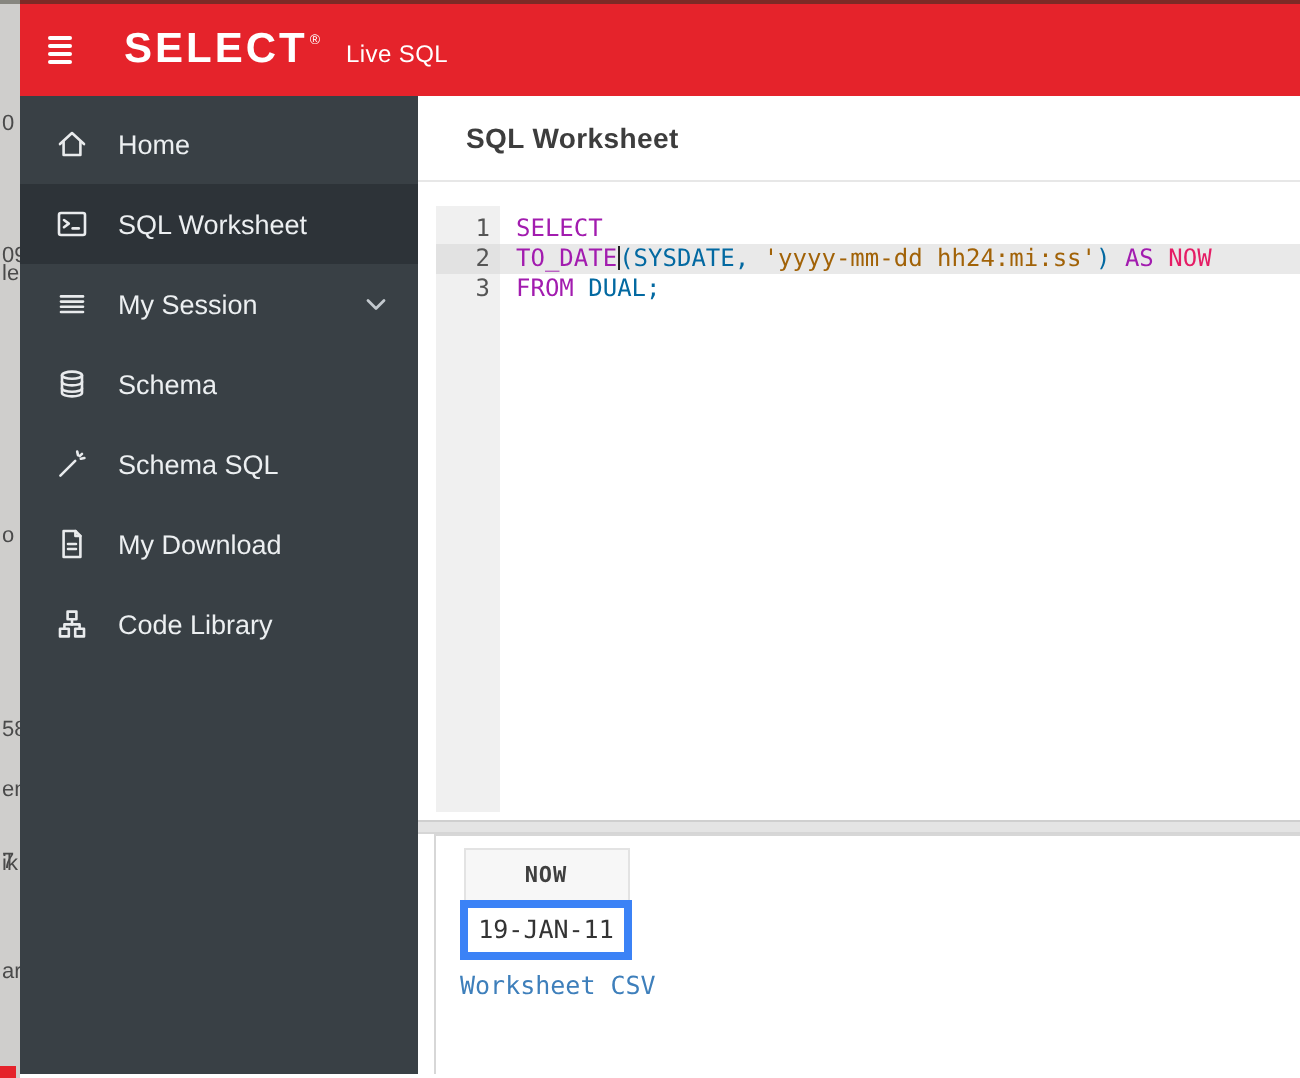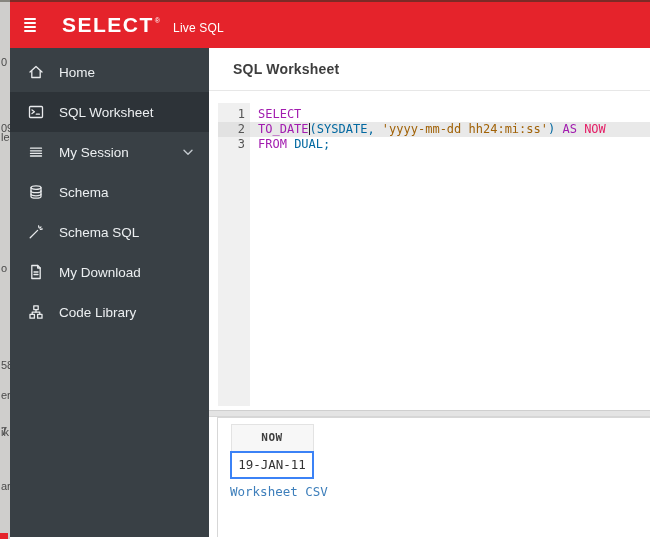--- a/index.html
+++ b/index.html
@@ -84,21 +84,21 @@
     margin-left:8px; flex:1; border-left:1px solid #d7d7d7; border-top:1px solid #d7d7d7;
     padding:6px 0 0 12px; background:#fff;
     font-family:"DejaVu Sans Mono", monospace;
   }
   .rtable { border-collapse:collapse; }
   .rtable th {
     width:82px; height:27px; background:#f7f7f7; border:1px solid #e3e3e3;
     font-size:11px; font-weight:700; color:#3f3f3f; letter-spacing:.5px; text-align:center;
   }
   .rtable td {
-    height:26px; border:2px solid #3b82f6; background:#fff;
+    height:26px; border:4px solid #3b82f6; background:#fff;
     font-size:12.5px; color:#333; text-align:center;
   }
   .download-link { display:inline-block; margin-top:5px; font-size:12.5px; color:#3e7fbb; cursor:pointer; text-decoration:none; }
 </style>
 </head>
 <body>
 
 <div id="left-strip">
   <div class="strip-top"></div>
   <span class="frag" style="top:56px">0</span>

